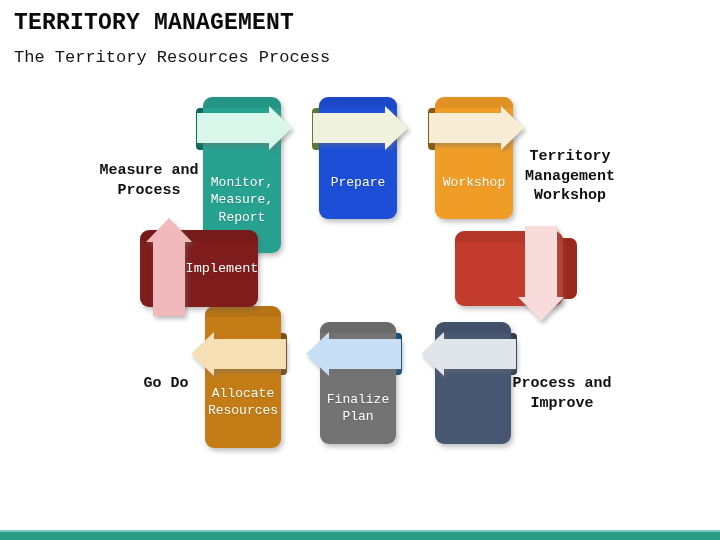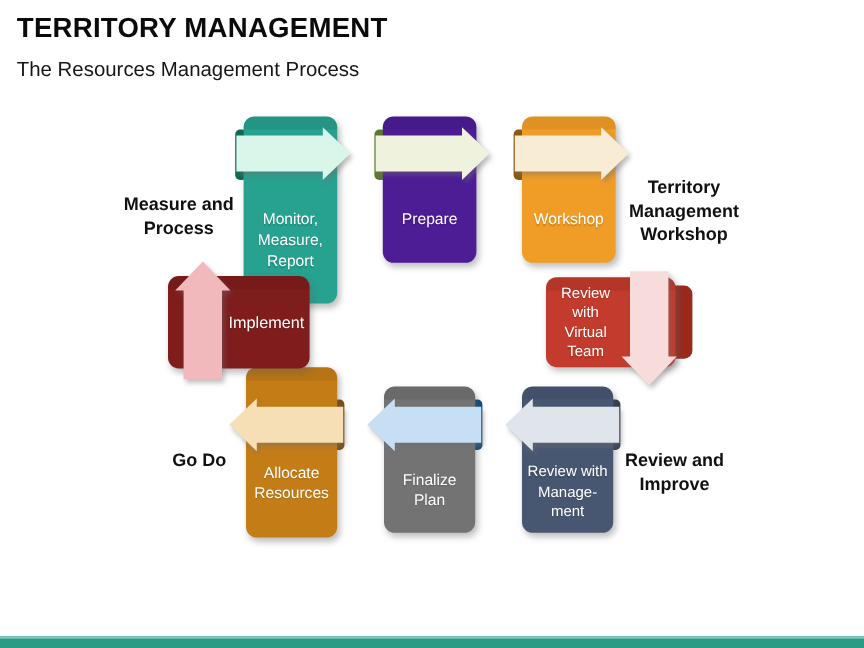--- a/index.html
+++ b/index.html
@@ -1,18 +1,18 @@
 <!DOCTYPE html>
 <html><head>
 <meta charset="utf-8">
 <style>
   html,body{margin:0;padding:0;background:#e8e8e8;}
   #slide{
     position:relative; width:720px; height:540px; background:#ffffff;
-    font-family:Liberation Sans, sans-serif; overflow:hidden;
+    font-family:Liberation Mono, monospace; overflow:hidden;
     margin:0 auto;
   }
   .title{
     position:absolute; left:14px; top:10px; font-size:23px; font-weight:bold;
     color:#0b0b0b; letter-spacing:.2px;
   }
   .subtitle{
     position:absolute; left:14px; top:48px; font-size:17px; color:#161616;
   }
   .box{
@@ -83,69 +83,62 @@
   
   .footer-line{position:absolute; left:0; right:0; bottom:8px; height:2px;}
   .footer-bar{position:absolute; left:0; right:0; bottom:0; height:8px;}
 </style>
 </head>
 <body>
 
 <div id="slide">
 
   <div class="title">TERRITORY MANAGEMENT</div>
-  <div class="subtitle">The Resources Management Process</div>
+  <div class="subtitle">The Territory Resources Process</div>
 
   <div class="fold" id="fold-monitor" style="background-color: rgb(12, 106, 88);"></div>
   <div class="box" id="box-monitor" style="background-color: rgb(39, 161, 144);">
     <div class="tab"></div>
     <div class="box-label label-below">Monitor,
 Measure,
 Report</div>
   </div>
   <svg class="arrow-svg" id="arrow-monitor" viewBox="0 0 95 44" preserveAspectRatio="none">
     <polygon points="0,7 72,7 72,0 95,22 72,44 72,37 0,37" fill="#D9F6EA"></polygon>
   </svg>
 
   <div class="fold" id="fold-prepare" style="background-color: rgb(94, 122, 45);"></div>
-  <div class="box" id="box-prepare" style="background-color: #4c1d95;">
+  <div class="box" id="box-prepare" style="background-color: #1d4ed8;">
     <div class="tab"></div>
     <div class="box-label label-below">Prepare</div>
   </div>
   <svg class="arrow-svg" id="arrow-prepare" viewBox="0 0 95 44" preserveAspectRatio="none">
     <polygon points="0,7 72,7 72,0 95,22 72,44 72,37 0,37" fill="#EFF3DE"></polygon>
   </svg>
 
   <div class="fold" id="fold-workshop" style="background-color: rgb(138, 90, 16);"></div>
   <div class="box" id="box-workshop" style="background-color: rgb(240, 157, 39);">
     <div class="tab"></div>
     <div class="box-label label-below">Workshop</div>
   </div>
   <svg class="arrow-svg" id="arrow-workshop" viewBox="0 0 95 44" preserveAspectRatio="none">
     <polygon points="0,7 72,7 72,0 95,22 72,44 72,37 0,37" fill="#F9ECD4"></polygon>
   </svg>
 
   <div class="fold" id="fold-review-virtual" style="background-color: rgb(154, 41, 28);"></div>
   <div class="box" id="box-review-virtual" style="background-color: rgb(194, 59, 44);">
     <div class="tab"></div>
-    <div class="box-label" id="label-review-virtual">Review
-with
-Virtual
-Team</div>
   </div>
   <svg class="arrow-svg" id="arrow-review-virtual" viewBox="0 0 46 95" preserveAspectRatio="none">
     <polygon points="7,0 7,71 0,71 23,95 46,71 39,71 39,0" fill="#F8DBDB"></polygon>
   </svg>
 
   <div class="fold" id="fold-review-mgmt" style="background-color: rgb(47, 58, 77);"></div>
   <div class="box" id="box-review-mgmt" style="background-color: rgb(72, 87, 113);">
     <div class="tab"></div>
-    <div class="box-label label-below" id="label-review-mgmt">Review with
-Manage-
-ment</div>
   </div>
   <svg class="arrow-svg" id="arrow-review-mgmt" viewBox="0 0 95 44" preserveAspectRatio="none">
     <polygon points="95,7 23,7 23,0 0,22 23,44 23,37 95,37" fill="#E0E5EC"></polygon>
   </svg>
 
   <div class="fold" id="fold-finalize" style="background-color: rgb(10, 76, 130);"></div>
   <div class="box" id="box-finalize" style="background-color: #737373;">
     <div class="tab"></div>
     <div class="box-label label-below">Finalize
 Plan</div>
@@ -171,19 +164,19 @@
   <svg class="arrow-svg" id="arrow-implement" viewBox="0 0 46 98" preserveAspectRatio="none">
     <polygon points="7,98 7,24 0,24 23,0 46,24 39,24 39,98" fill="#F2B9BC"></polygon>
   </svg>
 
   <div class="side-label" id="label-measure">Measure and
 Process</div>
   <div class="side-label" id="label-territory">Territory
 Management
 Workshop</div>
   <div class="side-label" id="label-godo">Go Do</div>
-  <div class="side-label" id="label-review-improve">Review and
+  <div class="side-label" id="label-review-improve">Process and
 Improve</div>
 
   <div class="footer-line" style="background-color: rgb(121, 199, 183);"></div>
   <div class="footer-bar" style="background-color: rgb(42, 155, 133);"></div>
 
 </div>
 
 </body></html>

